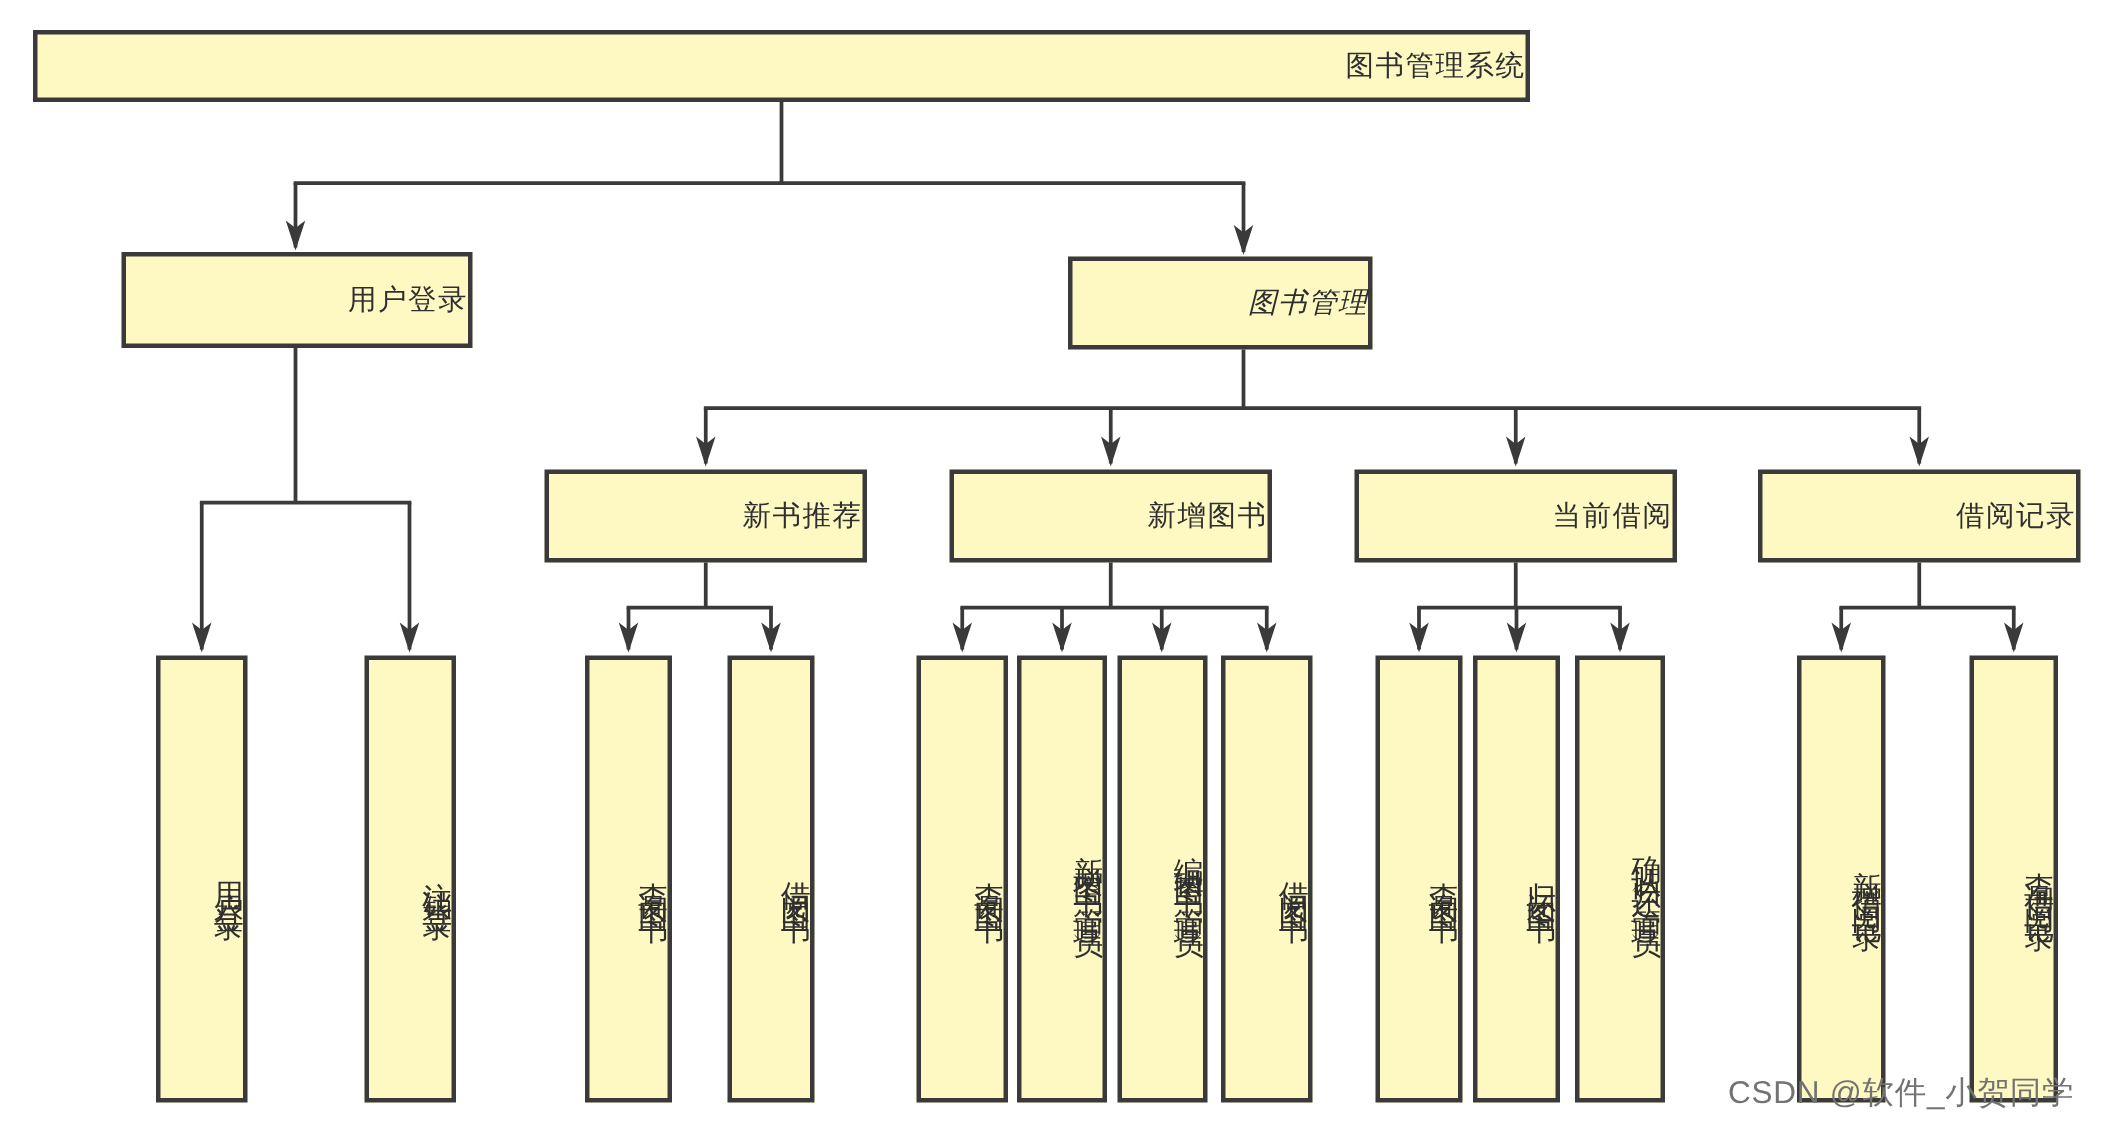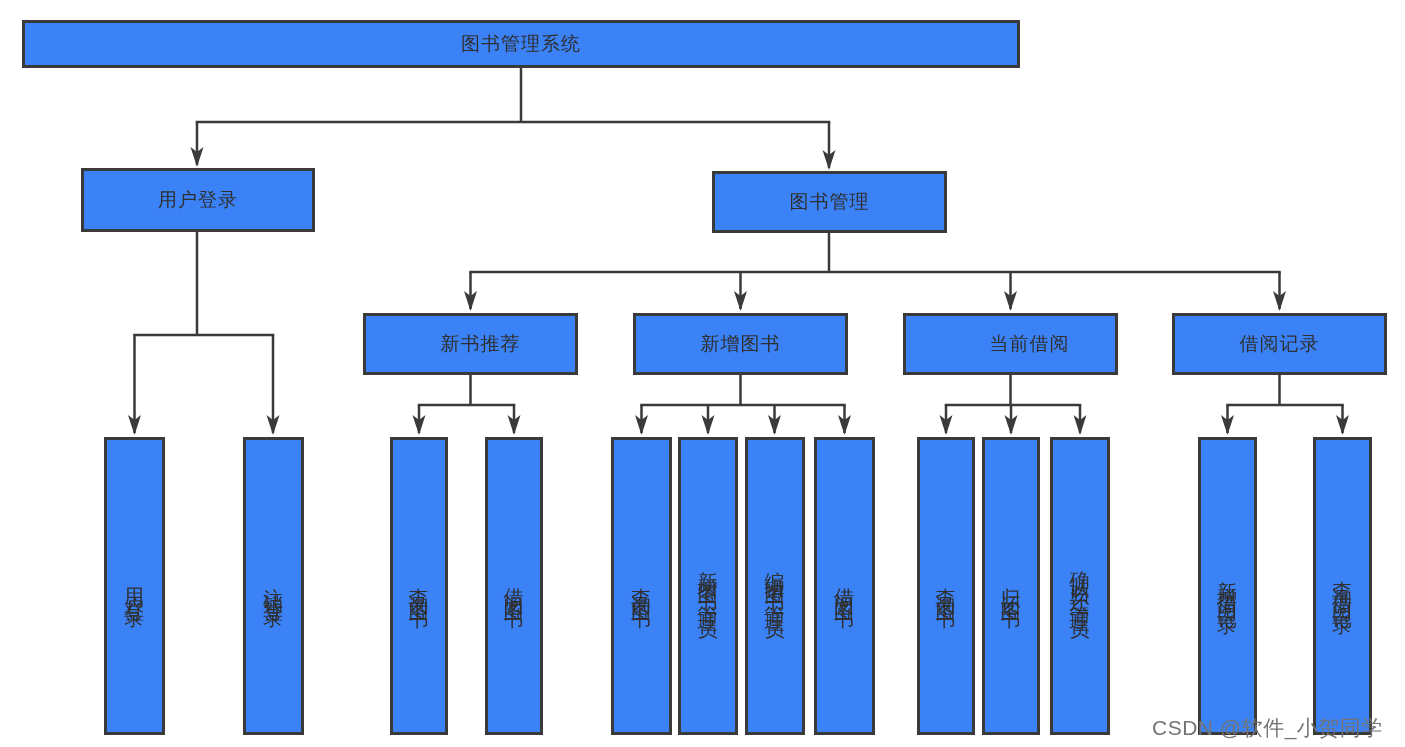--- a/index.html
+++ b/index.html
@@ -8,25 +8,25 @@
     width: 1405px;
     height: 747px;
     background: #ffffff;
     font-family: "Liberation Sans", "DejaVu Sans", sans-serif;
     overflow: hidden;
   }
   svg.wires { position: absolute; left: 0; top: 0; width: 1405px; height: 747px; }
   .node {
     position: absolute;
     box-sizing: border-box;
-    background: #3b82f6;
+    background: #fef9c3;
     border: 3px solid #3a3a3a;
     display: flex;
     align-items: center;
-    justify-content: center;
+    justify-content: flex-end;
     color: #2f2f2f;
   }
   .node .lbl {
     font-size: 19px;
     letter-spacing: 1px;
     white-space: nowrap;
   }
   .leaf .lbl {
     writing-mode: vertical-rl;
     text-orientation: mixed;
@@ -88,21 +88,21 @@
     <path marker-end="url(#arw)" d="M1342.5 405 V433"></path>
   </svg>
 
   <div class="node" style="left:22px; top:20px; width:998px; height:48px;">
     <span class="lbl">图书管理系统</span>
   </div>
 
   <div class="node" style="left:81px; top:168px; width:234px; height:64px;">
     <span class="lbl">用户登录</span>
   </div>
-  <div class="node" style="left:712px; top:171px; width:235px; height:62px;">
+  <div class="node" style="left:712px; top:171px; width:203px; height:62px;font-style:italic;">
     <span class="lbl">图书管理</span>
   </div>
 
   <div class="node" style="left:363px; top:313px; width:215px; height:62px;padding-left:20px;">
     <span class="lbl">新书推荐</span>
   </div>
   <div class="node" style="left:633px; top:313px; width:215px; height:62px;">
     <span class="lbl">新增图书</span>
   </div>
   <div class="node" style="left:903px; top:313px; width:215px; height:62px;padding-left:38px;">

